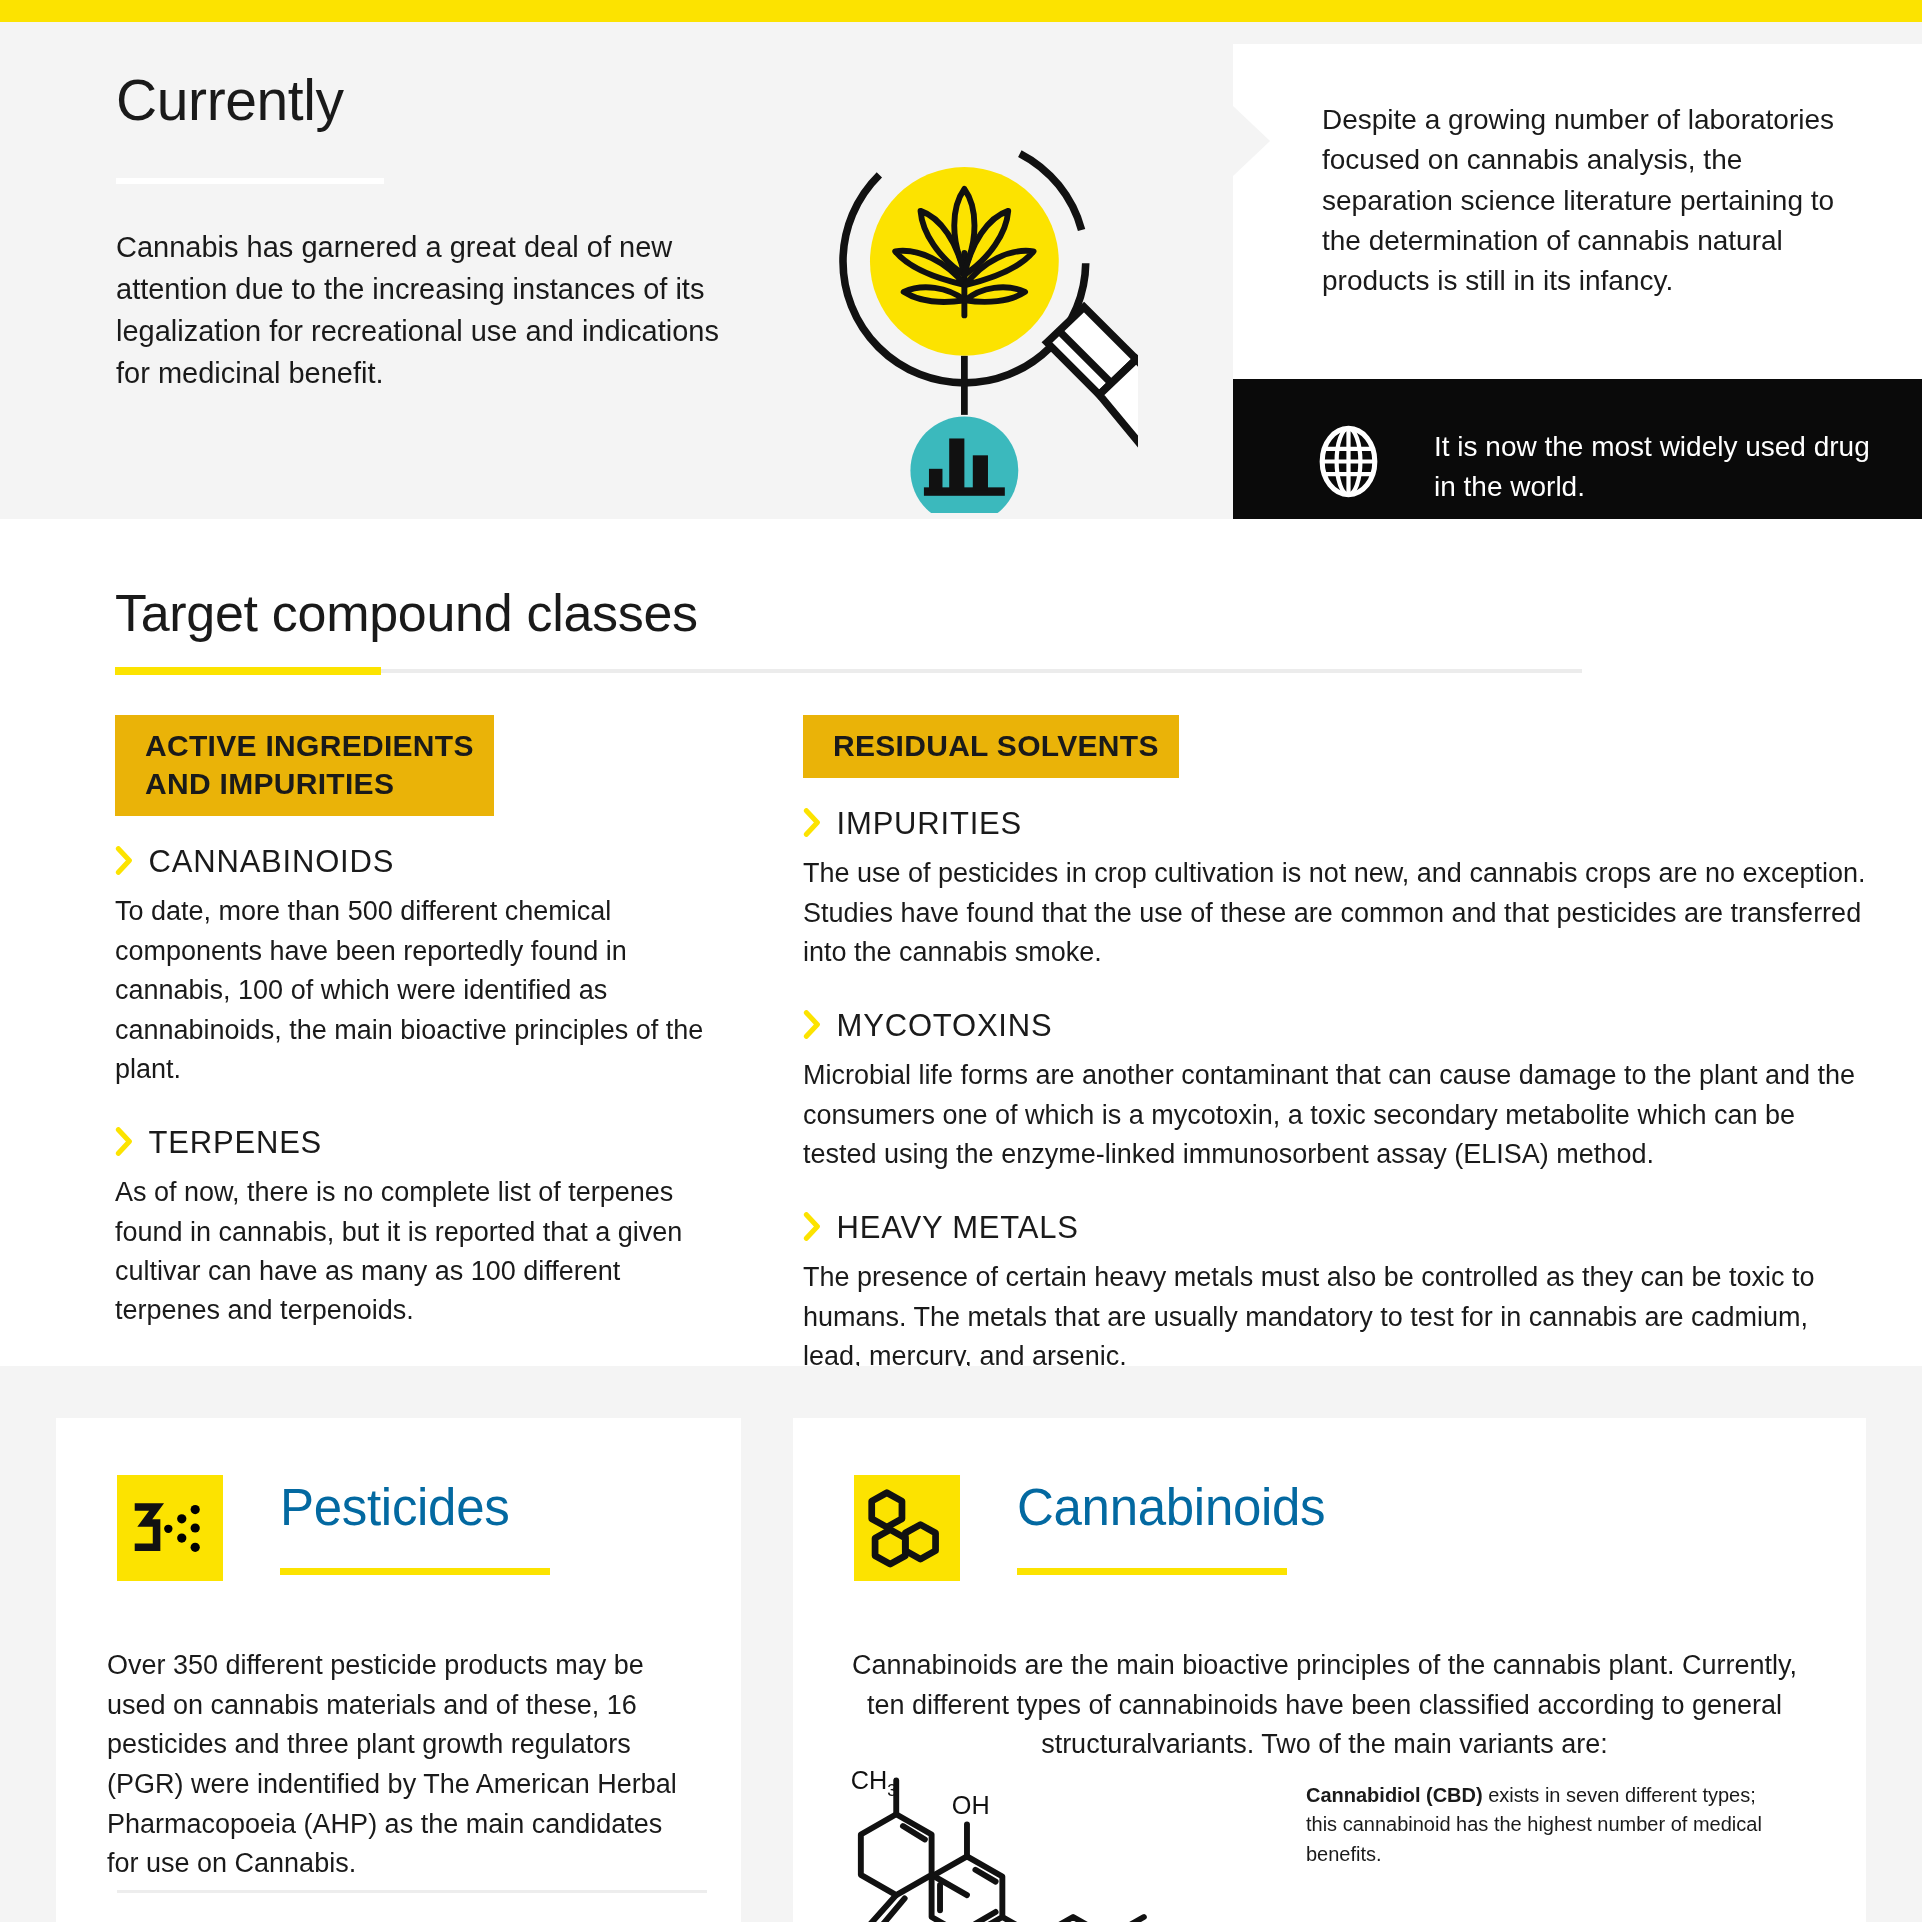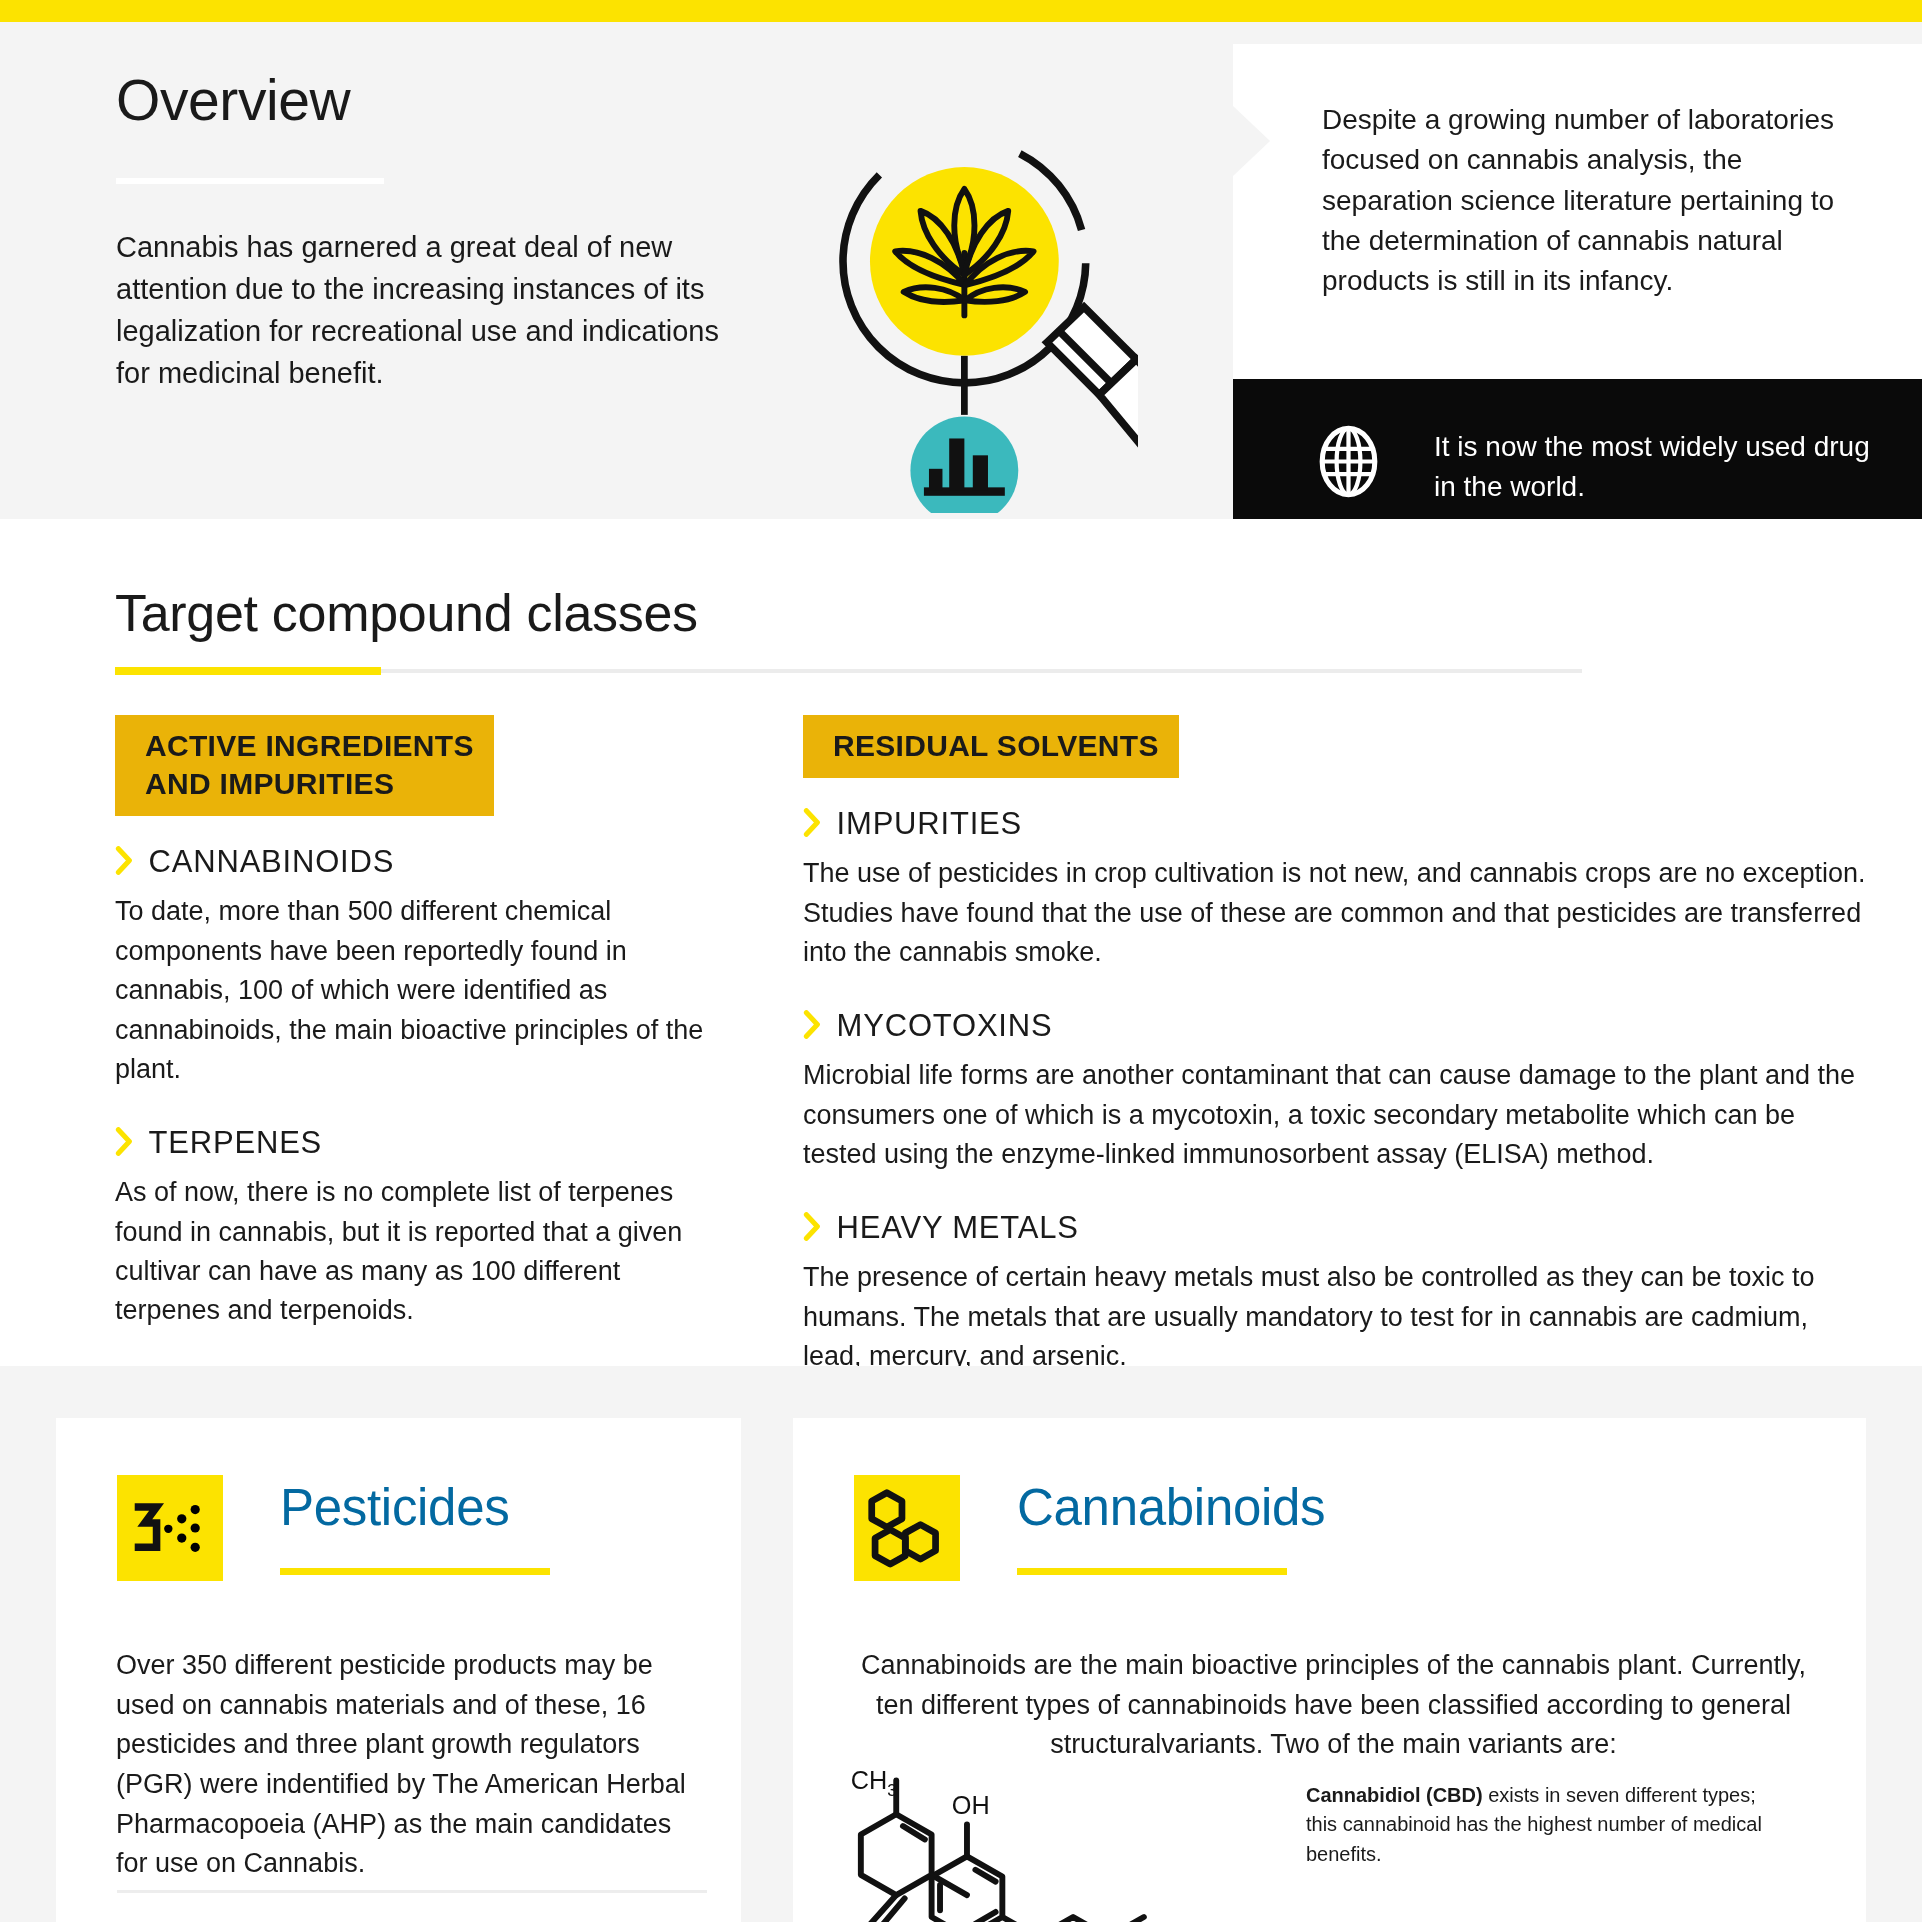--- a/index.html
+++ b/index.html
@@ -115,21 +115,21 @@
   .card-head { position: absolute; left: 61px; top: 57px; display: flex; align-items: flex-start; }
   .card-icon {
     width: 106px; height: 106px; background: #FCE300; flex: none;
     display: flex; align-items: center; justify-content: center;
   }
   .card-titlewrap { margin-left: 57px; padding-top: 6.7px; }
   .card-title { font-size: 51px; font-weight: 300; color: #0369a1; letter-spacing: -0.3px; line-height: 1; }
   .card-underline { width: 270px; height: 7.6px; background: #FCE300; margin-top: 35px; }
 
   .card-body {
-    position: absolute; left: 60px; top: 228px; font-size: 27px; line-height: 1.47; color: #1A1A1A;
+    position: absolute; left: 51px; top: 228px; font-size: 27px; line-height: 1.47; color: #1A1A1A;
   }
   .card.c1 .card-body { width: 590px; }
   .card.c2 .card-body { width: 961px; text-align: center; }
 
   .card-divider {
     position: absolute; left: 61px; top: 472px; width: 590px; height: 3.4px; background: #EDEDED;
   }
 
   .struct { position: absolute; left: 34px; top: 344px; width: 472px; height: 194px; }
   .cbd-text {
@@ -141,21 +141,21 @@
 </head>
 <body>
 
 <div class="page">
 
   <div class="topbar"></div>
 
   <div class="header">
 
     <div class="hdr-left">
-      <div class="hdr-title">Overview</div>
+      <div class="hdr-title">Currently</div>
       <div class="hdr-rule"></div>
       <div class="hdr-body">Cannabis has garnered a great deal of new attention due to the increasing instances of its legalization for recreational use and indications for medicinal benefit.</div>
     </div>
 
     <div class="illus">
       <svg width="354" height="439" viewBox="0 0 420 520">
 
         <path d="M 214 222 m -144 0 a 144 144 0 1 0 288 0 a 144 144 0 1 0 -288 0" fill="none" stroke="#111" stroke-width="9" stroke-dasharray="560 40 120 180" stroke-dashoffset="110"></path>
 
         <circle cx="214" cy="222" r="112" fill="#FCE300"></circle>

